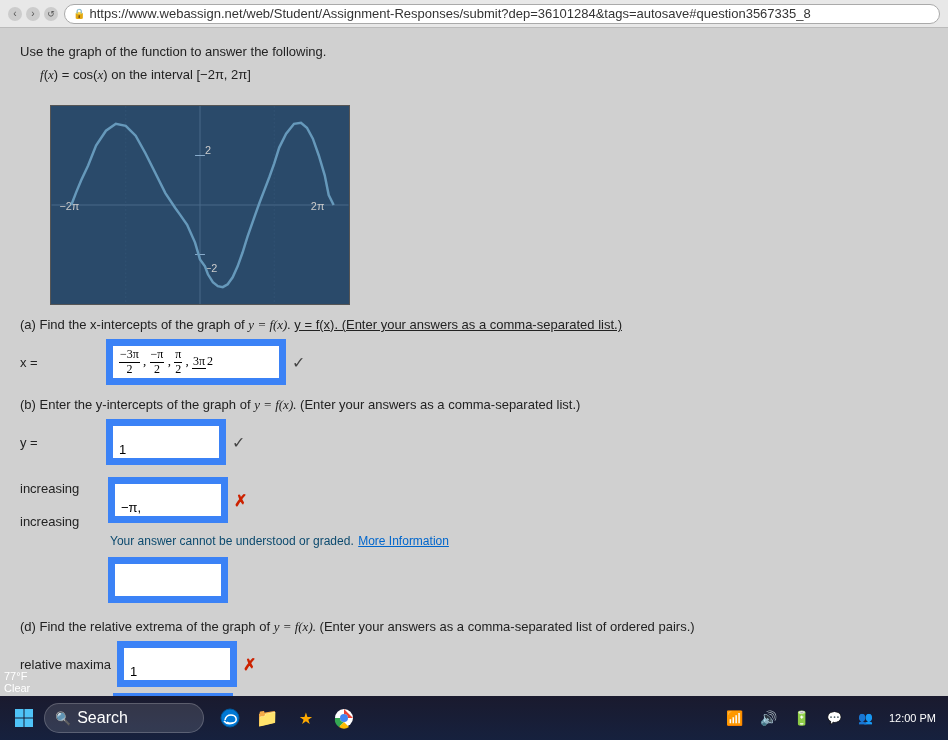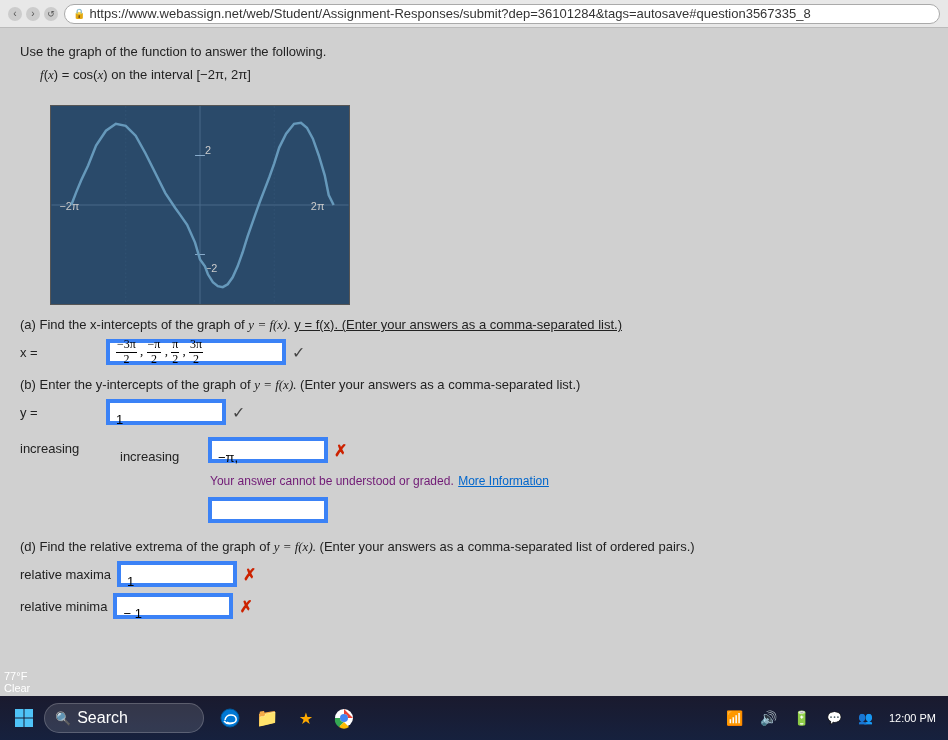--- a/index.html
+++ b/index.html
@@ -92,37 +92,37 @@
       gap: 6px;
       margin-bottom: 4px;
     }
     .answer-label {
       font-size: 13px;
       color: #222;
       min-width: 80px;
     }
     .answer-input {
       background: white;
-      border: 4px solid #3b82f6;
-      padding: 9px 6px;
+      border: 7px solid #3b82f6;
+      padding: 16px 6px;
       font-size: 13px;
       min-width: 120px;
       height: 24px;
     }
     .check-icon {
       color: #444;
       font-size: 16px;
     }
     .x-icon {
       color: #cc2200;
       font-weight: bold;
       font-size: 16px;
     }
     .error-text {
-      color: #701a75;
+      color: #0c4a6e;
       font-size: 12px;
     }
     .more-info {
       color: #0066cc;
       font-size: 12px;
       text-decoration: underline;
       cursor: pointer;
     }
 
     
@@ -317,21 +317,21 @@
           <span style="display:inline-flex;flex-direction:column;align-items:center;vertical-align:middle;font-size:12px;line-height:1.1;">
             <span style="border-bottom:1px solid black;padding:0 1px;">−π</span>
             <span style="padding:0 1px;">2</span>
           </span>
           ,
           <span style="display:inline-flex;flex-direction:column;align-items:center;vertical-align:middle;font-size:12px;line-height:1.1;">
             <span style="border-bottom:1px solid black;padding:0 1px;">π</span>
             <span style="padding:0 1px;">2</span>
           </span>
           ,
-          <span style="display:inline-flex;flex-direction:column;align-items:center;vertical-align:middle;font-size:12px;line-height:1.1;">
+          <span style="display:inline-flex;flex-direction:row;align-items:center;vertical-align:middle;font-size:12px;line-height:1.1;">
             <span style="border-bottom:1px solid black;padding:0 1px;">3π</span>
             <span style="padding:0 1px;">2</span>
           </span>
         </span>
       </div>
       <span class="check-icon">✓</span>
     </div>
   </div>
 
   <div class="part-section">
@@ -342,21 +342,21 @@
       <span class="answer-label">y =</span>
       <div class="answer-input">
         <span>1</span>
       </div>
       <span class="check-icon">✓</span>
     </div>
   </div>
 
   <div class="part-section">
     <div style="display:flex;gap:8px;align-items:flex-start;">
-      <div style="display:flex;flex-direction:row;gap:20px;">
+      <div style="display:flex;flex-direction:column;gap:6px;">
         <span class="answer-label" style="padding-top:4px;">increasing</span>
         <span class="answer-label" style="padding-top:4px;margin-top:8px;">increasing</span>
       </div>
       <div style="display:flex;flex-direction:column;gap:4px;">
         <div class="answer-row">
           <div class="answer-input">
             <span>−π,</span>
           </div>
           <span class="x-icon">✗</span>
         </div>

